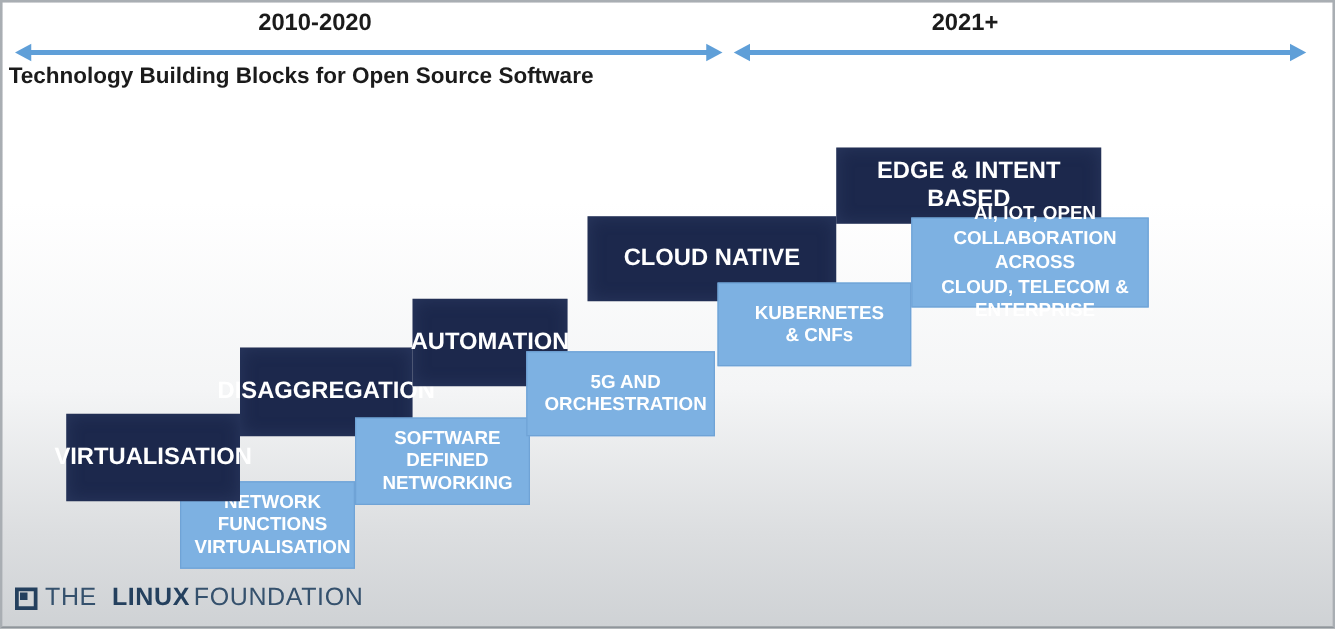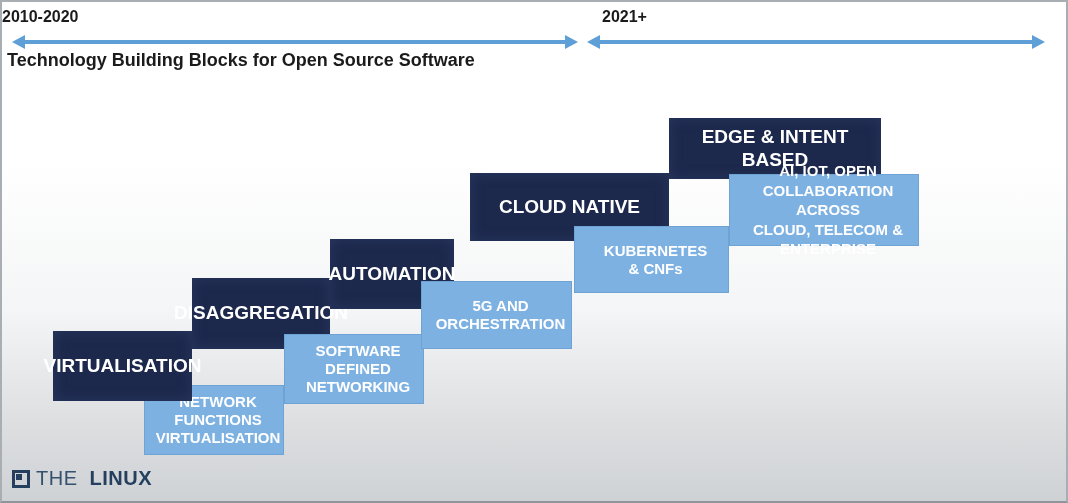--- a/index.html
+++ b/index.html
@@ -8,22 +8,22 @@
     position:relative;
     width:1068px; height:503px;
     font-family:"Liberation Sans", sans-serif;
     border:2px solid #a9aeb3;
     border-bottom-color:#8f959b;
     background:linear-gradient(180deg,#ffffff 0%,#ffffff 32%,#f4f5f6 62%,#dcdee0 85%,#cfd2d5 100%);
     overflow:hidden;
   }
   .period {
     position:absolute; top:6px;
-    font-size:16px; font-weight:bold; color:#1b1b1b;
-    text-align:left;
+    font-size:19px; font-weight:bold; color:#1b1b1b;
+    text-align:center;
   }
   .period.left  { left:0;   width:500px; }
   .period.right { left:600px; width:340px; }
   .subtitle {
     position:absolute; top:48px;
     font-size:18px; font-weight:bold; color:#1b1b1b;
   }
   .subtitle.left  { left:5px;   width:575px; }
   .subtitle.right { left:590px; width:430px; }
   .arrow { position:absolute; top:33px; height:14px; }
@@ -130,15 +130,16 @@
 COLLABORATION ACROSS
 CLOUD, TELECOM &amp;
 ENTERPRISE</span>
       </div>
     </div>
 
   <div class="logo" data-name="linux-foundation-logo">
     <span class="logo-mark" data-name="linux-foundation-logo-icon"></span>
     <span class="the" data-name="logo-word-the">THE</span>
     <span class="linux" data-name="logo-word-linux">LINUX</span>
+    <span class="foundation" data-name="logo-word-foundation">FOUNDATION</span>
   </div>
 
 </div>
 
 </body></html>

